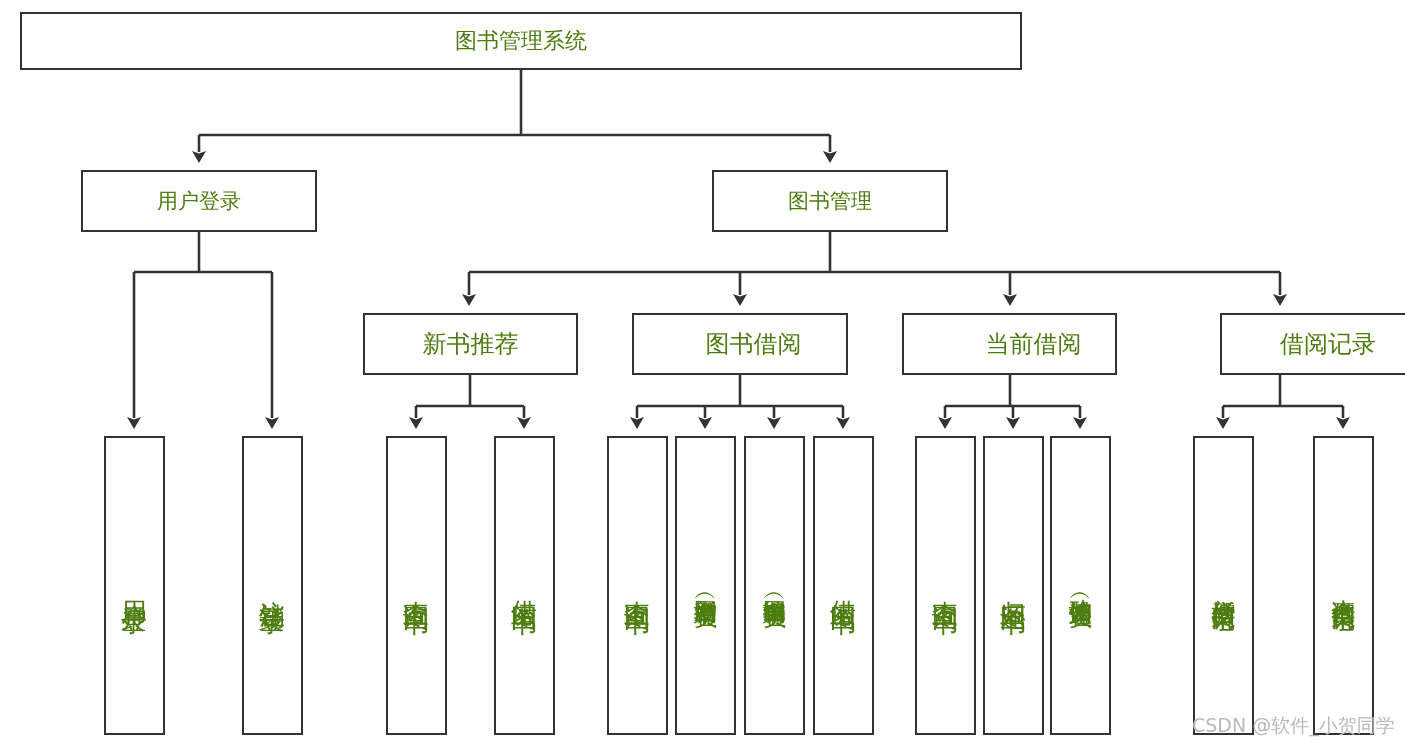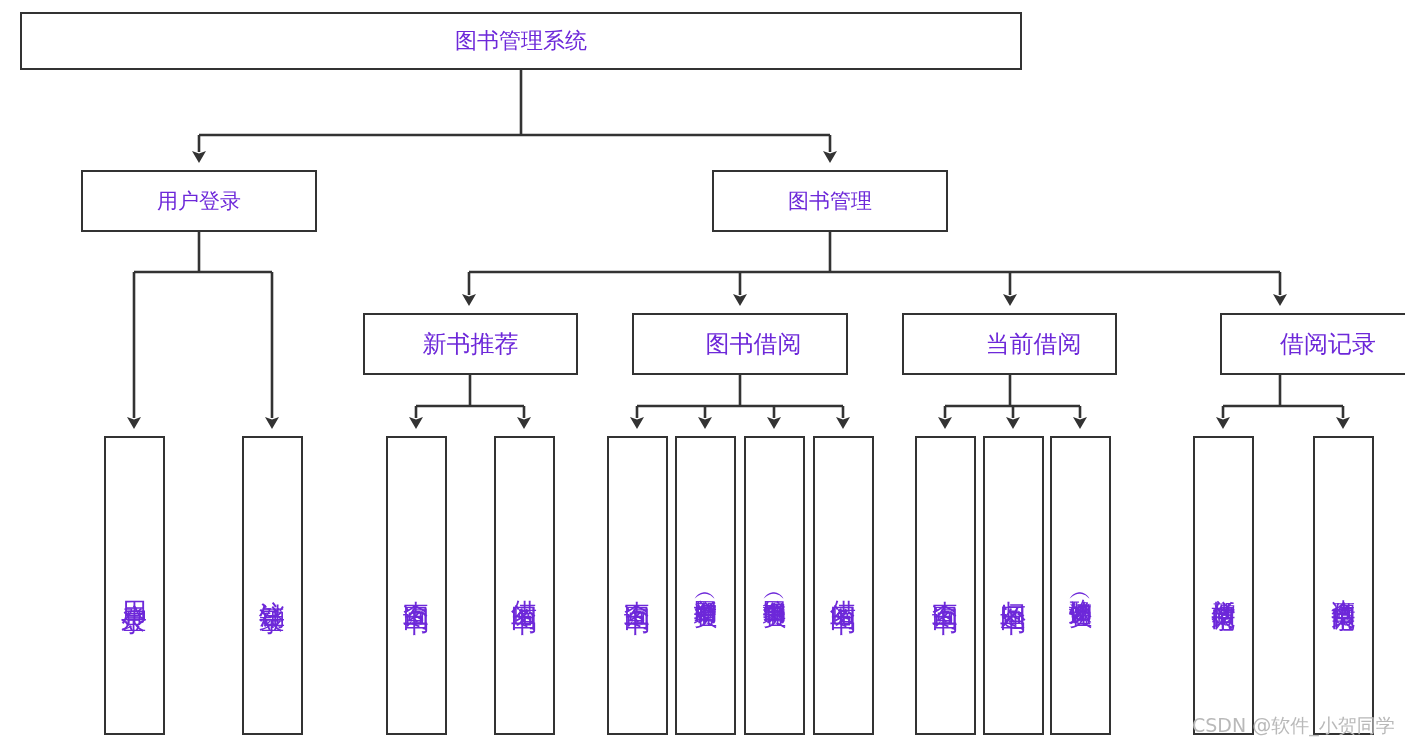--- a/index.html
+++ b/index.html
@@ -13,21 +13,21 @@
   .svg-layer{position:absolute;left:0;top:0;width:1405px;height:747px;}
 
   .node{
     position:absolute;
     box-sizing:border-box;
     border:2.5px solid #333333;
     background:#ffffff;
     display:flex;
     align-items:center;
     justify-content:center;
-    color:#6d28d9;
+    color:#4d7c0f;
     z-index:2;
     text-align:right;
   }
   .node.root{font-size:22px;}
   .node.l2{font-size:21px;}
   .node.l3{font-size:24px;}
   .node.leaf{
     writing-mode:vertical-rl;
     text-orientation:upright;
     font-size:26px;

